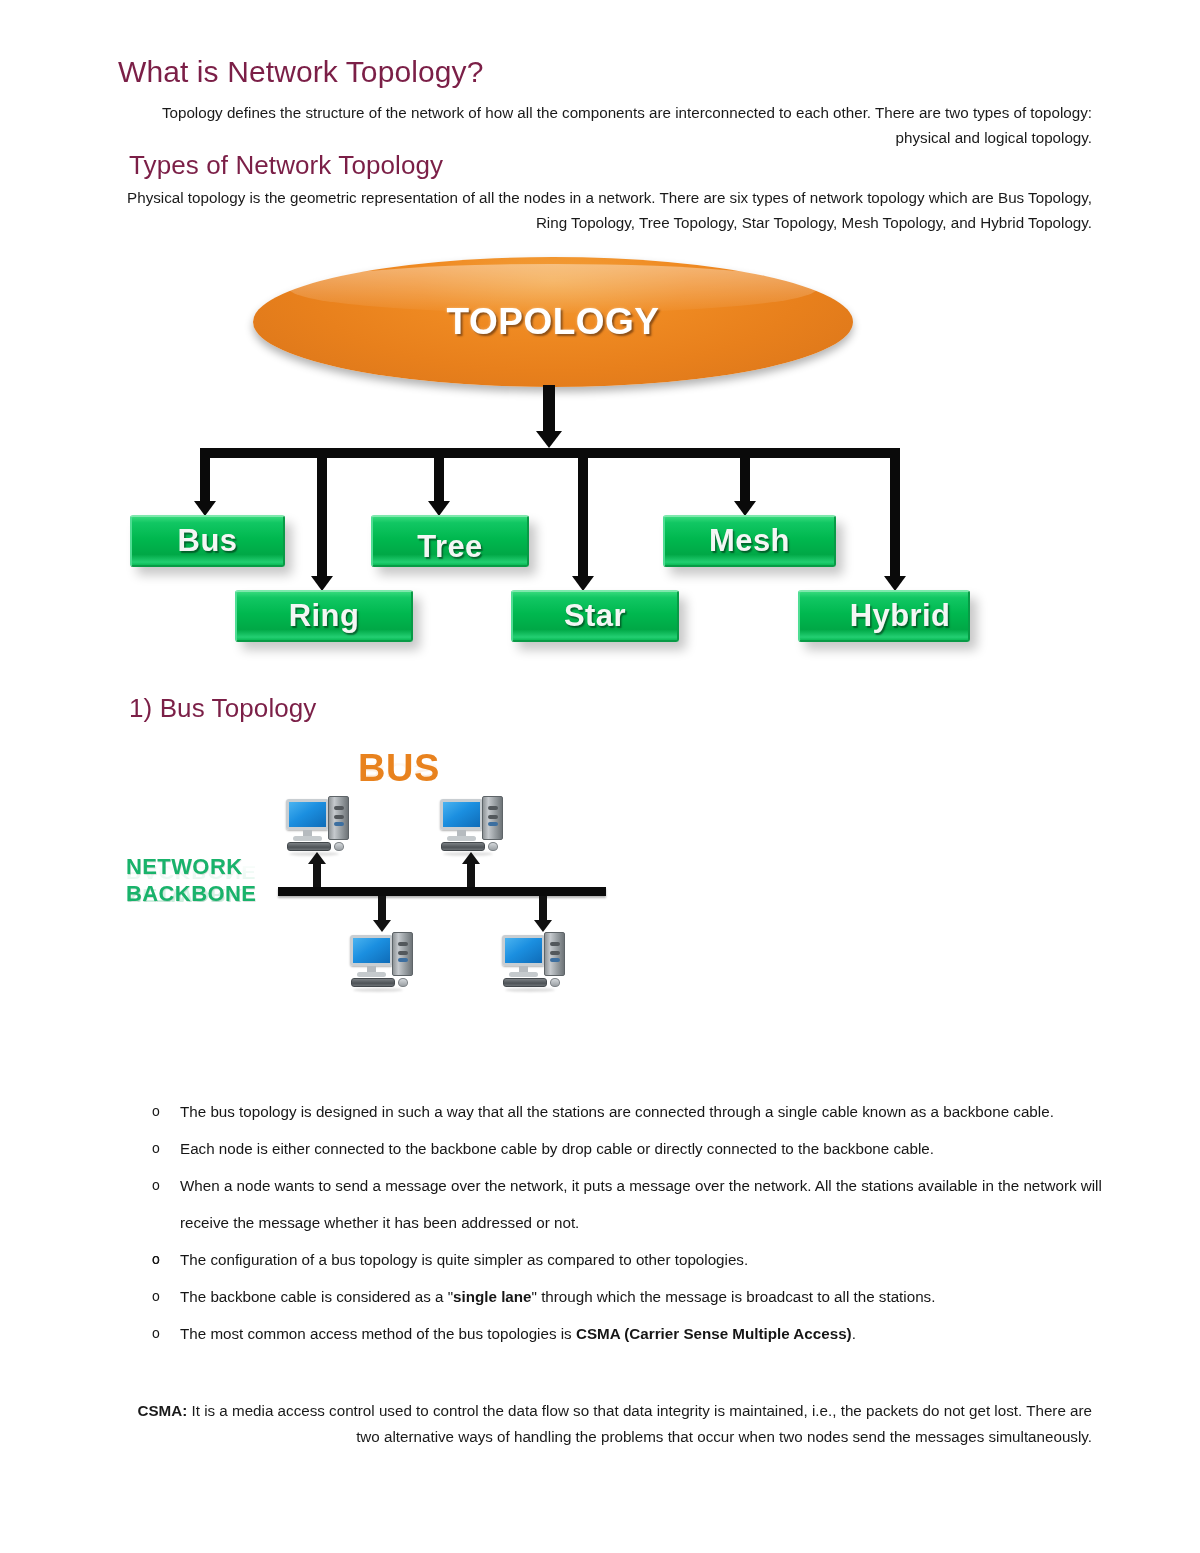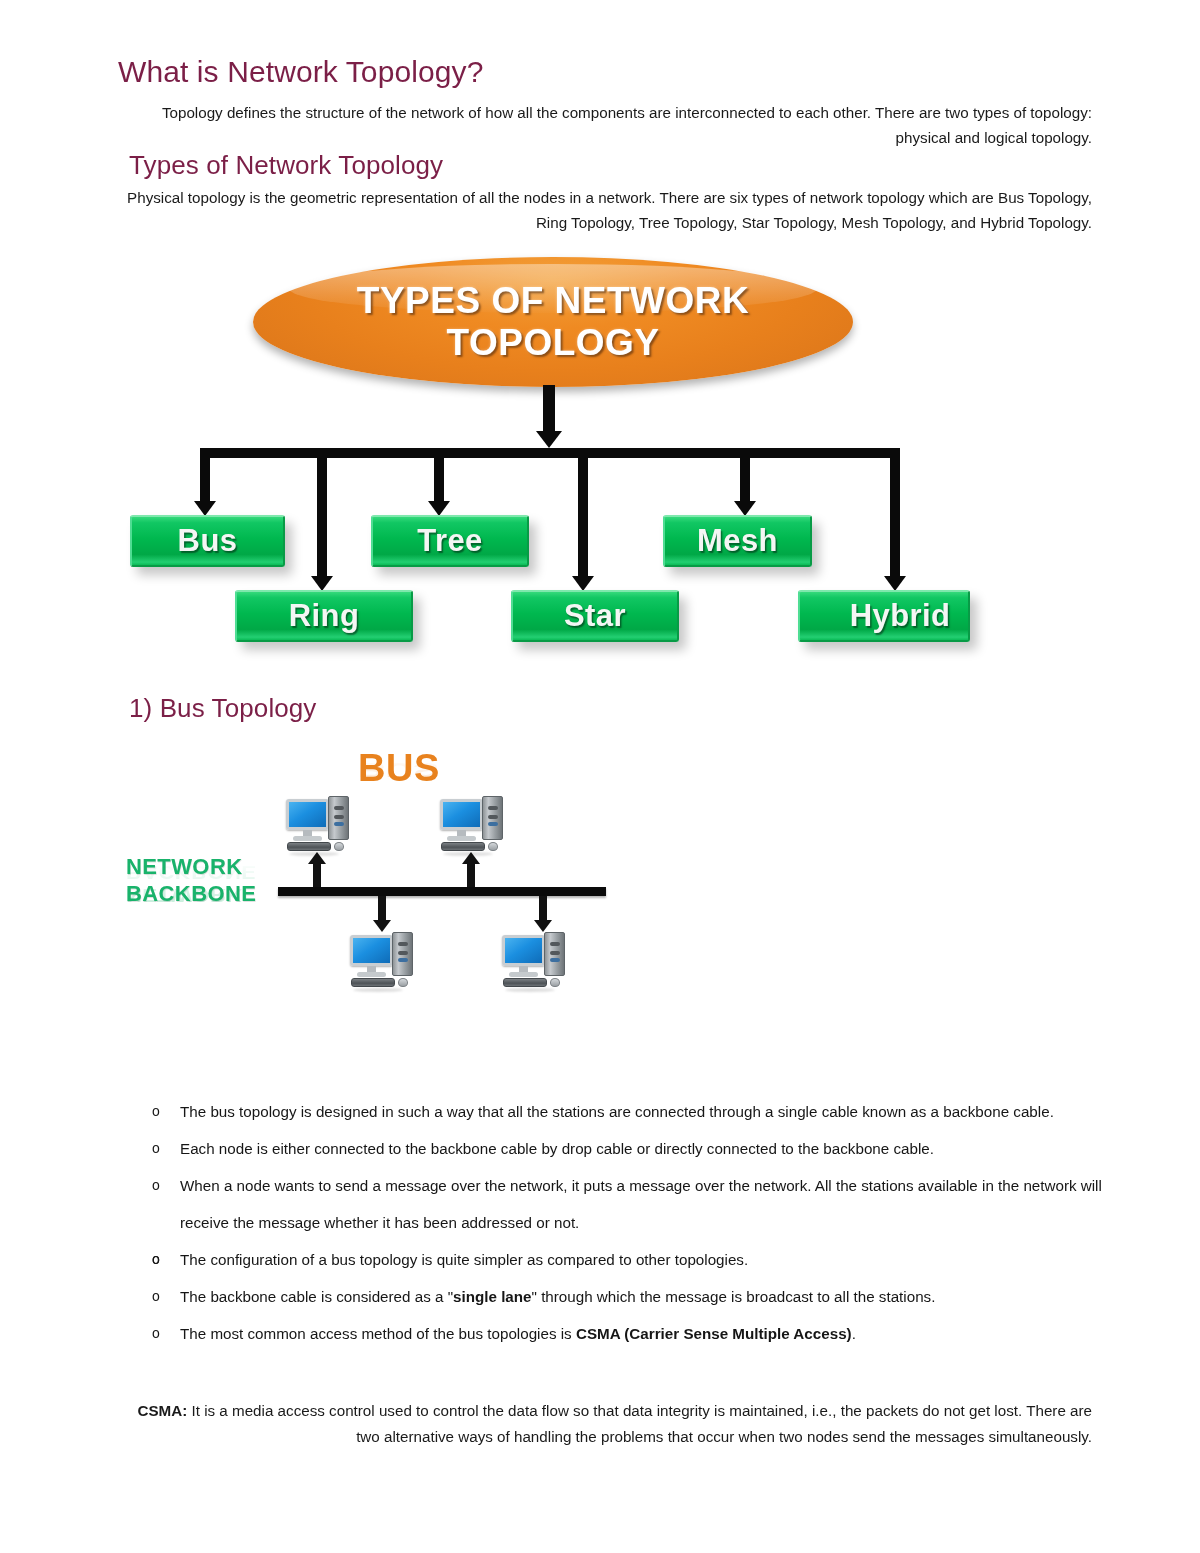--- a/index.html
+++ b/index.html
@@ -326,21 +326,20 @@
   <div class="para" style="top:100px;">Topology defines the structure of the network of how all the components are interconnected to each other. There are two types of topology: physical and logical topology.</div>
 
   <div class="h2" style="top:150px;">Types of Network Topology</div>
 
   <div class="para" style="top:185px;">Physical topology is the geometric representation of all the nodes in a network. There are six types of network topology which are Bus Topology, Ring Topology, Tree Topology, Star Topology, Mesh Topology, and Hybrid Topology.</div>
 
   <div class="diagram">
 
     <div class="ellipse">
       <div class="ellipse-text">
-        <div>TYPES OF NETWORK</div>
         <div>TOPOLOGY</div>
       </div>
     </div>
 
     <div class="vline" style="left:543px; top:140px; width:12px; height:53px;"></div>
     <div class="arrowhead" style="left:536px; top:186px;"></div>
 
     <div class="hline" style="left:200px; top:203px; width:700px; height:10px;"></div>
 
     <div class="vline" style="left:200px; top:203px; width:10px; height:59px;"></div>
@@ -357,24 +356,24 @@
 
     <div class="vline" style="left:740px; top:203px; width:10px; height:59px;"></div>
     <div class="arrowhead small" style="left:734px; top:256px;"></div>
 
     <div class="vline" style="left:890px; top:203px; width:10px; height:134px;"></div>
     <div class="arrowhead small" style="left:884px; top:331px;"></div>
 
     <div class="gbox" style="left:130px; top:270px; width:155px;">
       <span>Bus</span>
     </div>
-    <div class="gbox" style="left:371px; top:270px; width:158px;">
+    <div class="gbox" style="left:371px; top:270px; width:158px;align-items:flex-end;">
       <span>Tree</span>
     </div>
-    <div class="gbox" style="left:663px; top:270px; width:149px;">
+    <div class="gbox" style="left:663px; top:270px; width:173px;">
       <span>Mesh</span>
     </div>
 
     <div class="gbox" style="left:511px; top:345px; width:168px;">
       <span>Star</span>
     </div>
     <div class="gbox" style="left:235px; top:345px; width:178px;">
       <span>Ring</span>
     </div>
     <div class="gbox" style="left:798px; top:345px; width:172px;padding-left:32px;">

